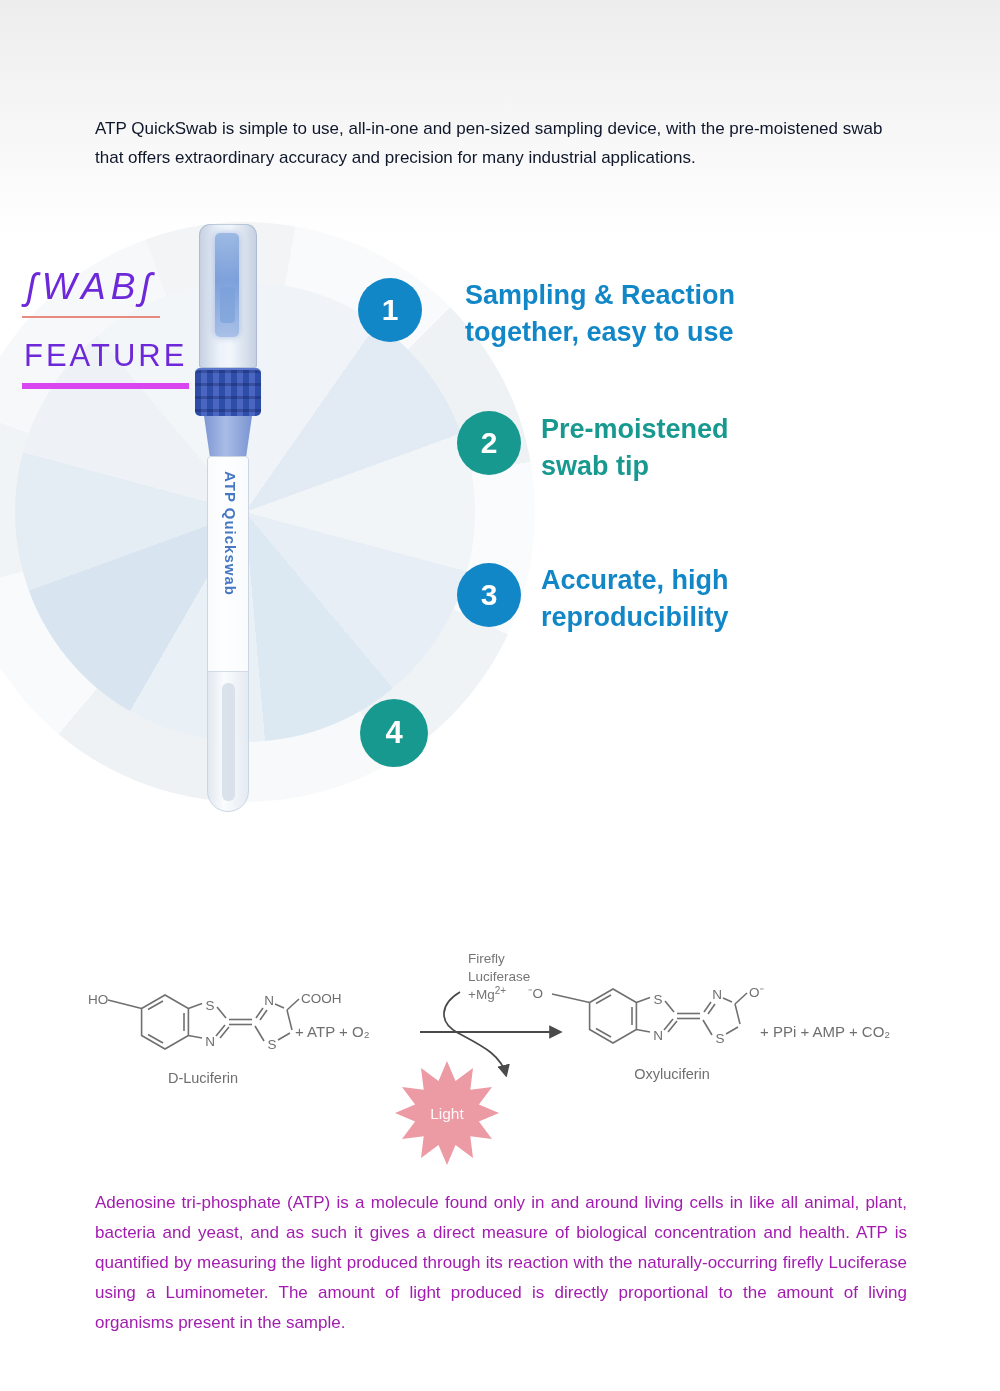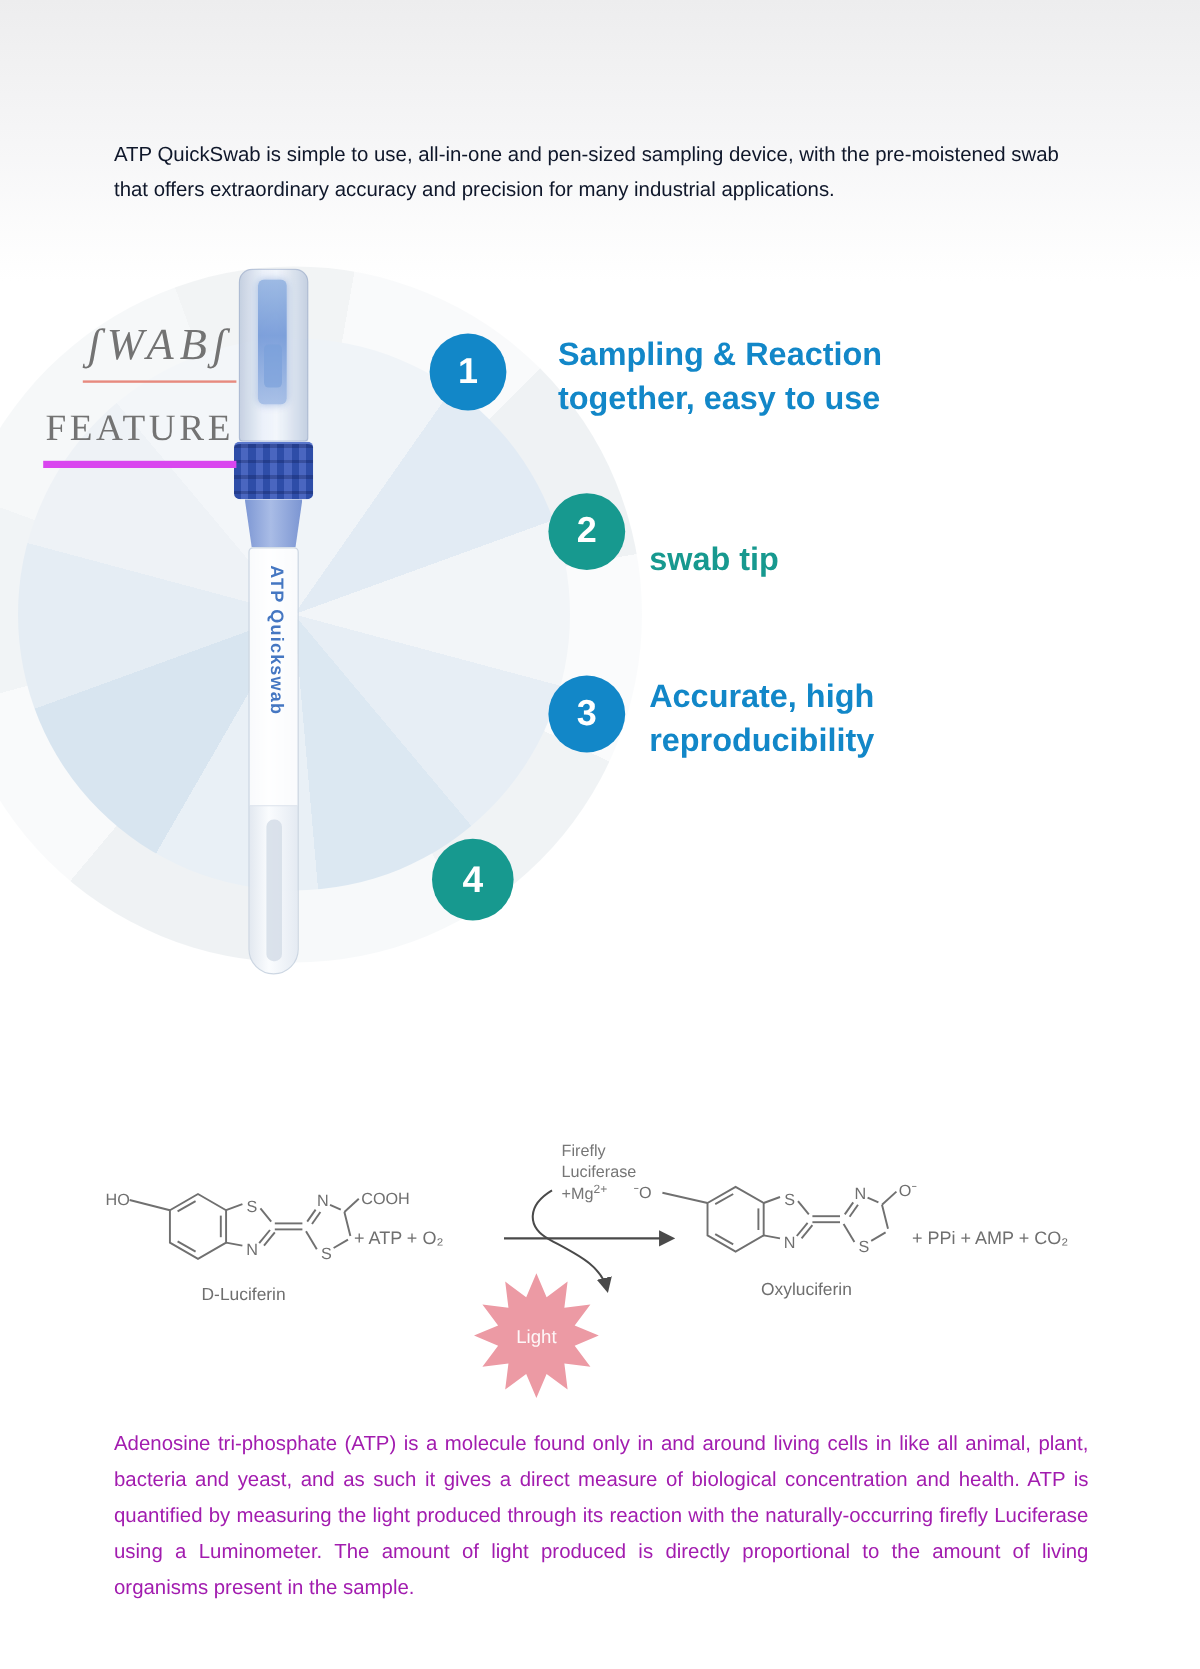--- a/index.html
+++ b/index.html
@@ -25,22 +25,22 @@
       #e7eef5 105deg 140deg, #dce8f2 140deg 175deg, #e9f0f6 175deg 210deg,
       #d8e5f0 210deg 250deg, #e5edf4 250deg 285deg, #eef2f6 285deg 320deg,
       #f3f6f9 320deg 360deg); }
 
   .title { position:absolute; left:95px; top:38px; font-size:46px; font-weight:bold;
     color:#3e7dc2; letter-spacing:0.5px; z-index:4; }
   .intro { position:absolute; left:95px; top:115px; width:820px; font-size:17px;
     line-height:1.68; color:#0f172a; z-index:4; }
 
   
-  .side-label { position:absolute; left:22px; top:266px; width:175px; text-align:right;
-    color:#737373; z-index:4;font-family:Liberation Serif, serif; }
+  .side-label { position:absolute; left:22px; top:266px; width:175px; text-align:left;
+    color:#6d28d9; z-index:4; }
   .side-label .w1 { display:inline-block; font-size:37px; font-weight:300; font-style:italic;
     letter-spacing:5px; border-bottom:2px solid #e78a7f; padding:0 4px 8px 4px; }
   .side-label .w2 { display:inline-block; margin-top:20px; font-size:31px; font-weight:300;
     letter-spacing:3px; border-bottom:6px solid #d946ef; padding:0 2px 9px 2px; }
 
   
   .swab { position:absolute; left:195px; top:224px; width:66px; height:590px; z-index:3; }
   .cap { position:absolute; left:4px; top:0; width:58px; height:144px;
     background:linear-gradient(90deg, rgba(186,199,220,0.78), rgba(235,241,250,0.88) 35%, rgba(242,246,252,0.85) 55%, rgba(180,195,218,0.72));
     border:1px solid rgba(150,165,195,0.5); border-radius:11px 11px 3px 3px; }
@@ -124,21 +124,21 @@
   </div>
 
   <div class="fcircle blue-bg c1">1</div>
   <div class="ftext blue-tx t1">
     <span>Sampling &amp; Reaction</span><br>
     <span>together, easy to use</span>
   </div>
 
   <div class="fcircle teal-bg c2">2</div>
   <div class="ftext teal-tx t2">
-    <br>
+    <span>Pre-moistened</span><br>
     <span>swab tip</span>
   </div>
 
   <div class="fcircle blue-bg c3">3</div>
   <div class="ftext blue-tx t3">
     <span>Accurate, high</span><br>
     <span>reproducibility</span>
   </div>
 
   <div class="fcircle teal-bg c4">4</div>

